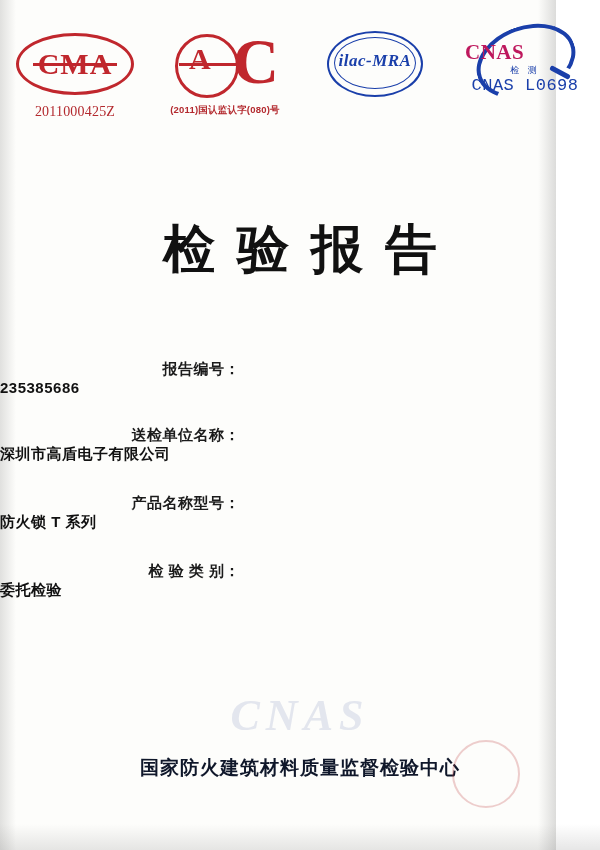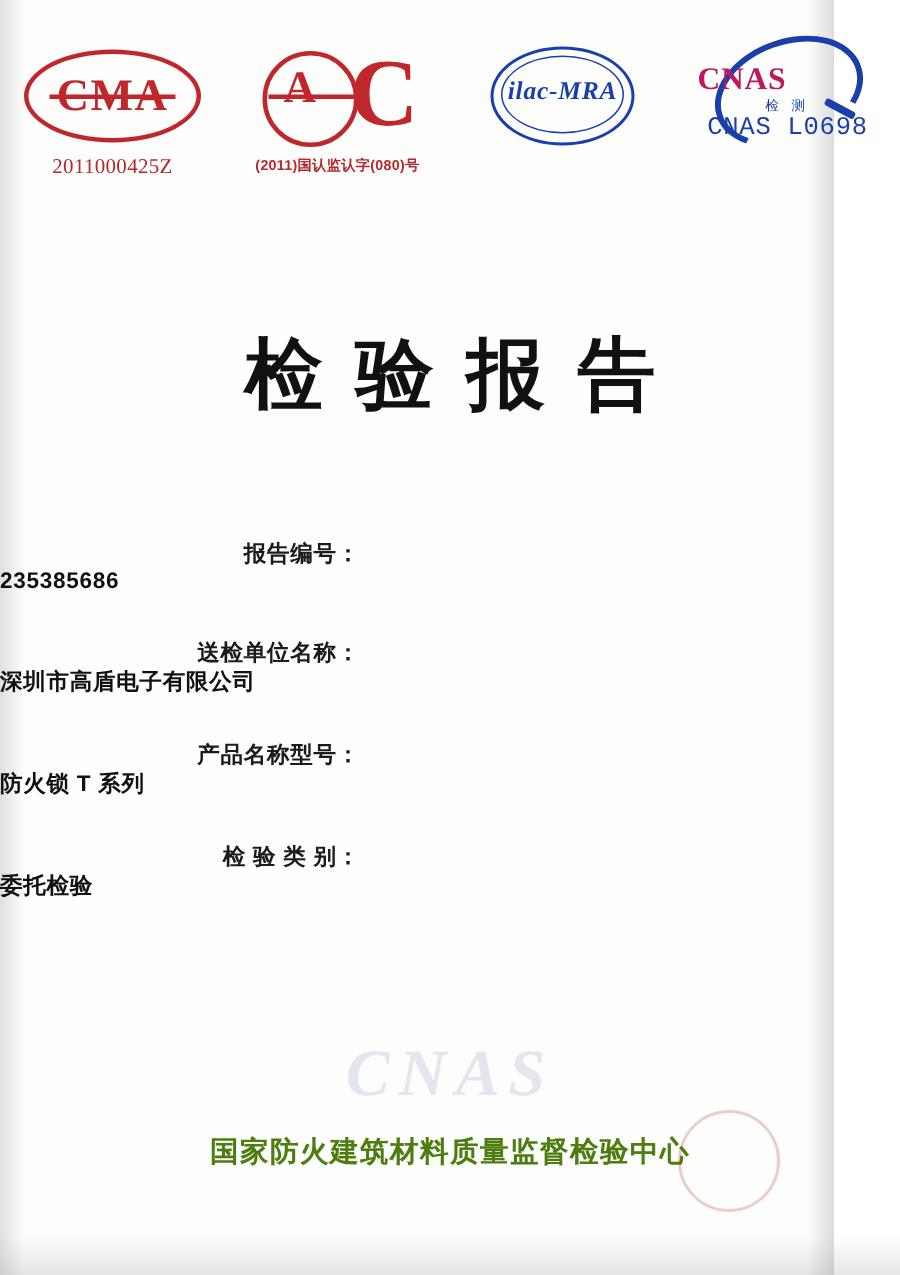--- a/index.html
+++ b/index.html
@@ -294,21 +294,21 @@
   
   .footer {
     position: absolute;
     left: 0;
     width: 600px;
     top: 755px;
     text-align: center;
     font-size: 19px;
     font-weight: bold;
     letter-spacing: 1px;
-    color: #4d7c0f;
+    color: #0f172a;
   }
   .footer-seal {
     position: absolute;
     left: 452px;
     top: 740px;
     width: 64px;
     height: 64px;
     border: 2px solid rgba(190,60,60,0.45);
     border-radius: 50%;
     opacity: 0.55;

